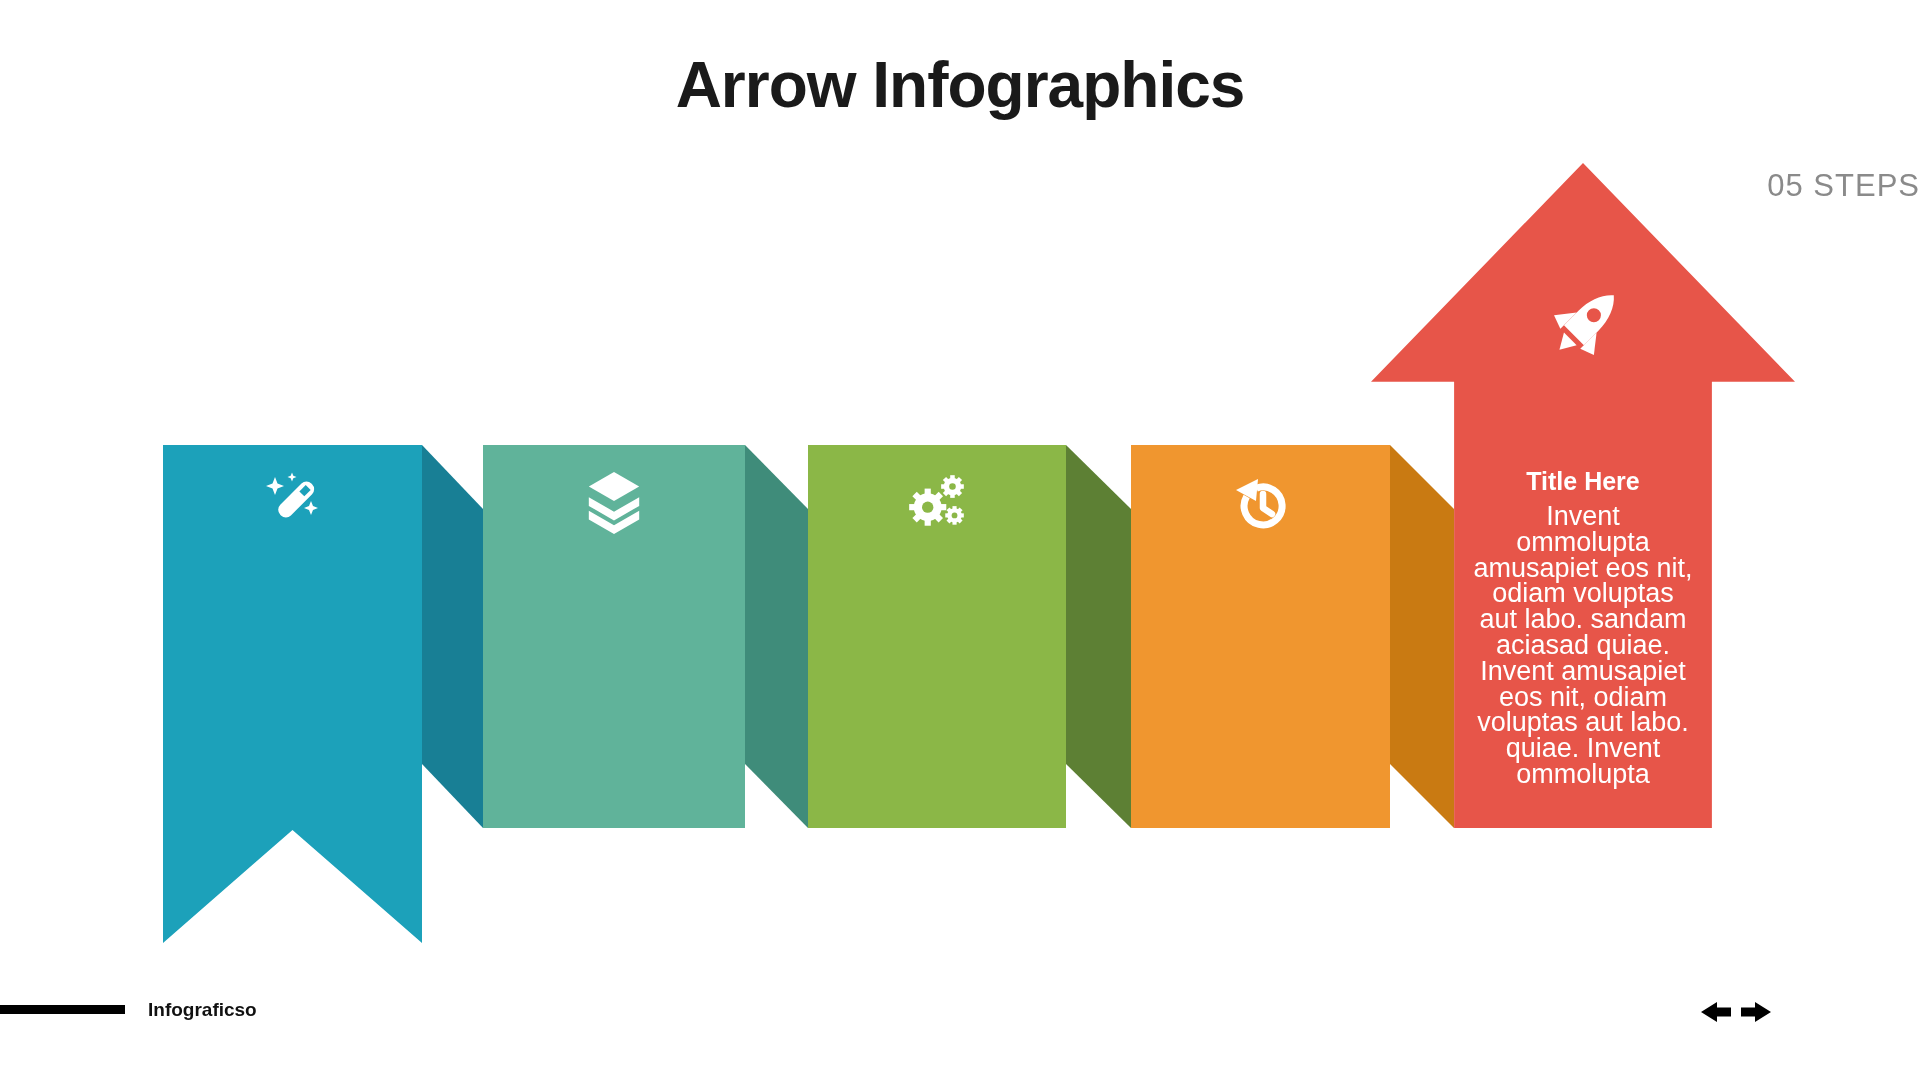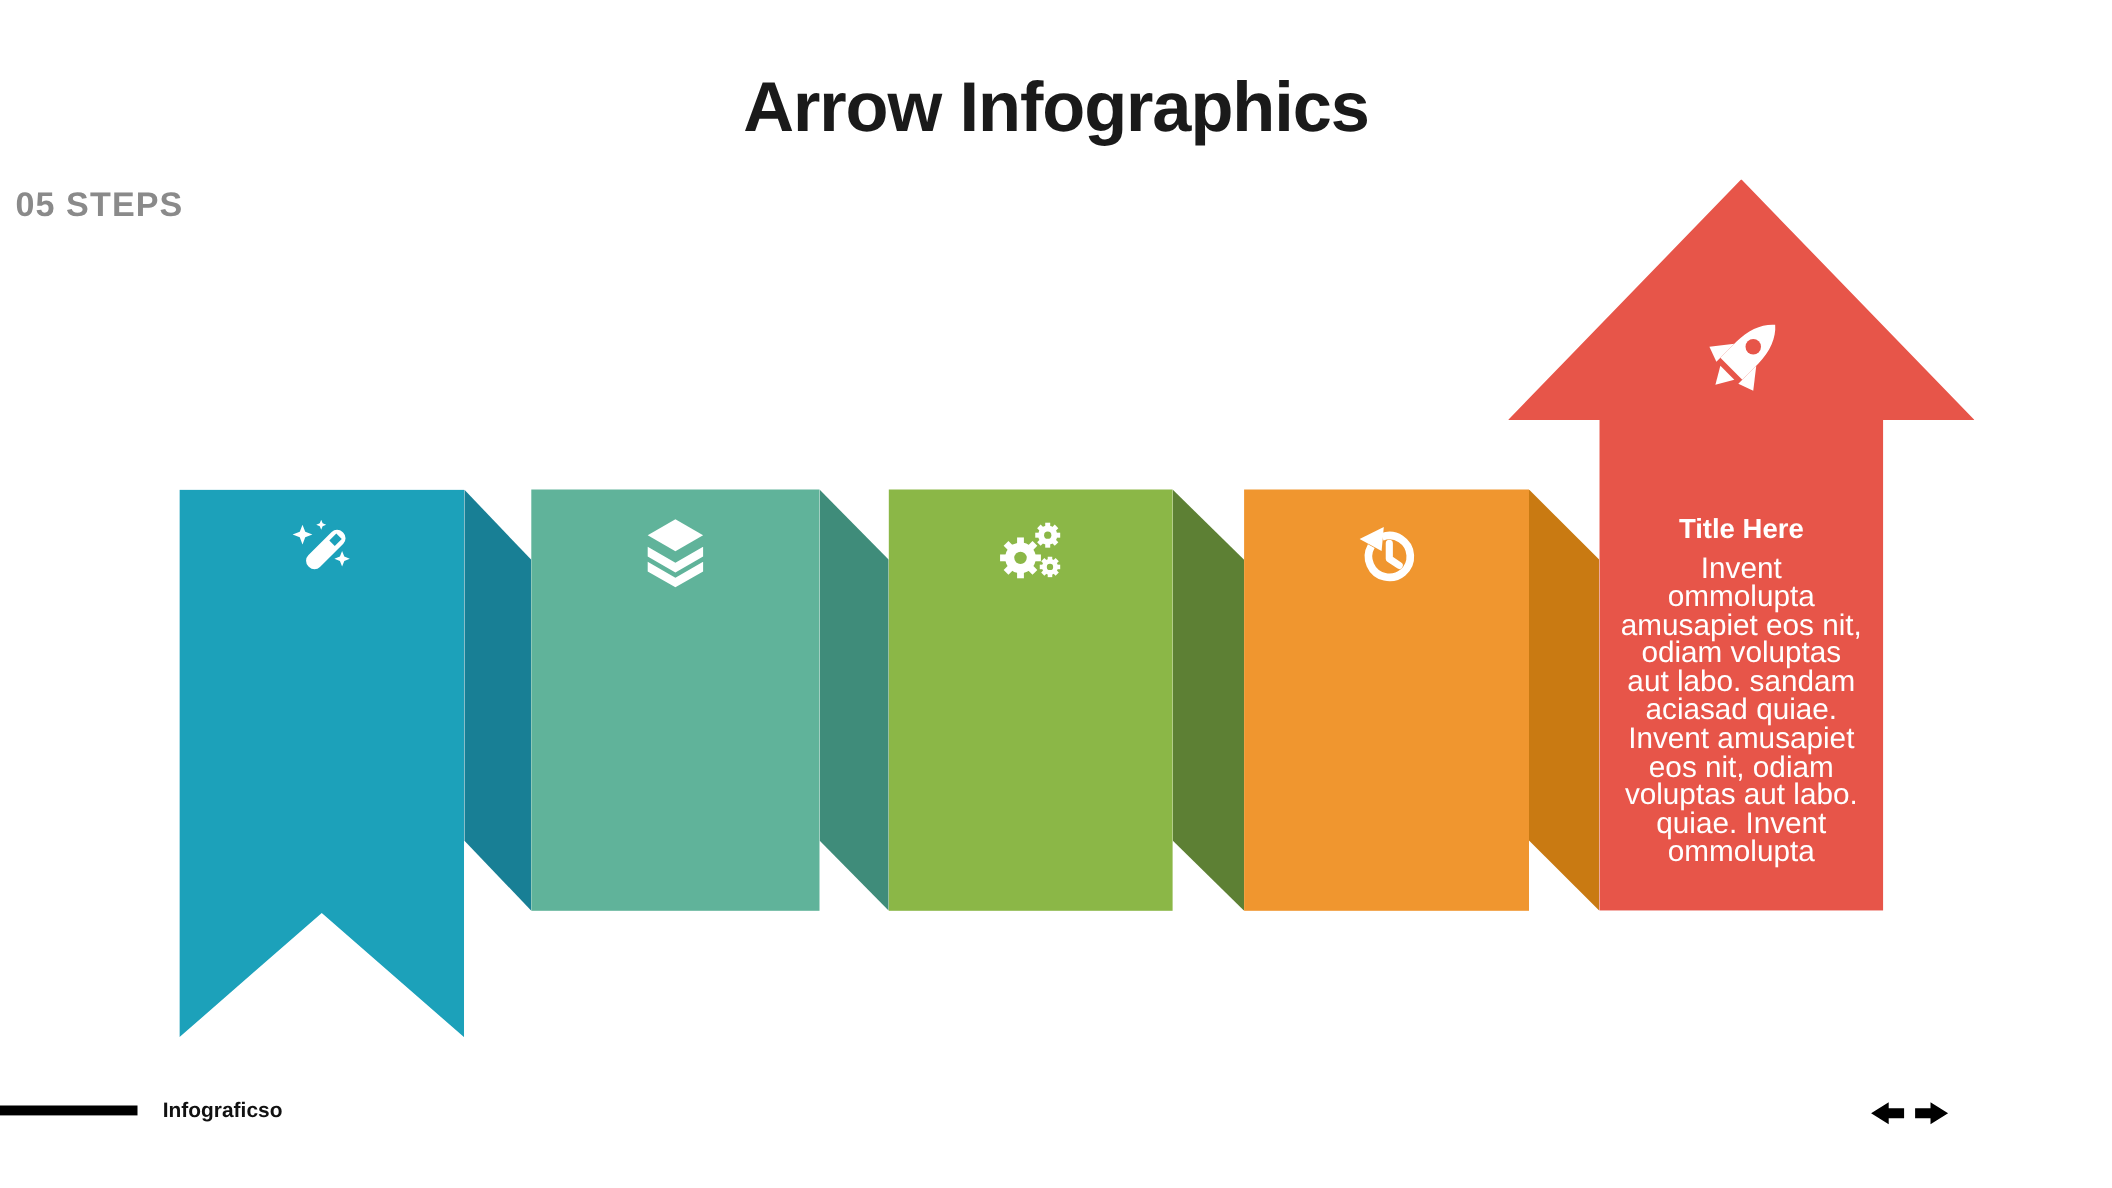--- a/index.html
+++ b/index.html
@@ -1,22 +1,22 @@
 <!DOCTYPE html>
 <html><head>
 <meta charset="utf-8">
 <style>
   html,body{margin:0;padding:0;background:#fff;}
   #stage{position:relative;width:1920px;height:1080px;background:#ffffff;overflow:hidden;
          font-family:"Liberation Sans","DejaVu Sans",sans-serif;}
   .abs{position:absolute;}
   
-  .slide-title{left:0;right:0;top:60px;text-align:center;font-size:64px;font-weight:700;
+  .slide-title{left:0;right:0;top:48px;text-align:center;font-size:64px;font-weight:700;
                color:#1a1a1a;letter-spacing:-1px;}
-  .slide-subtitle{left:14px;right:0;top:168px;text-align:left;font-size:31px;font-weight:700;
+  .slide-subtitle{left:0;right:0;top:168px;text-align:right;font-size:31px;font-weight:400;
                   color:#8a8a8a;letter-spacing:1px;}
   
   .shape{position:absolute;top:445px;height:383px;}
   .bookmark{left:163px;top:445px;width:259px;height:498px;background:#1CA1BA;
             clip-path:polygon(0 0,100% 0,100% 100%,50% 77.3%,0 100%);}
   .fold{position:absolute;top:445px;height:383px;
         clip-path:polygon(0 0,100% 16.7%,100% 100%,0 83.3%);}
   .fold1{left:422px;width:61px;background:#187F95;}
   .fold2{left:745px;width:63px;background:#3F8C7A;}
   .fold3{left:1066px;width:65px;background:#5D8034;}

